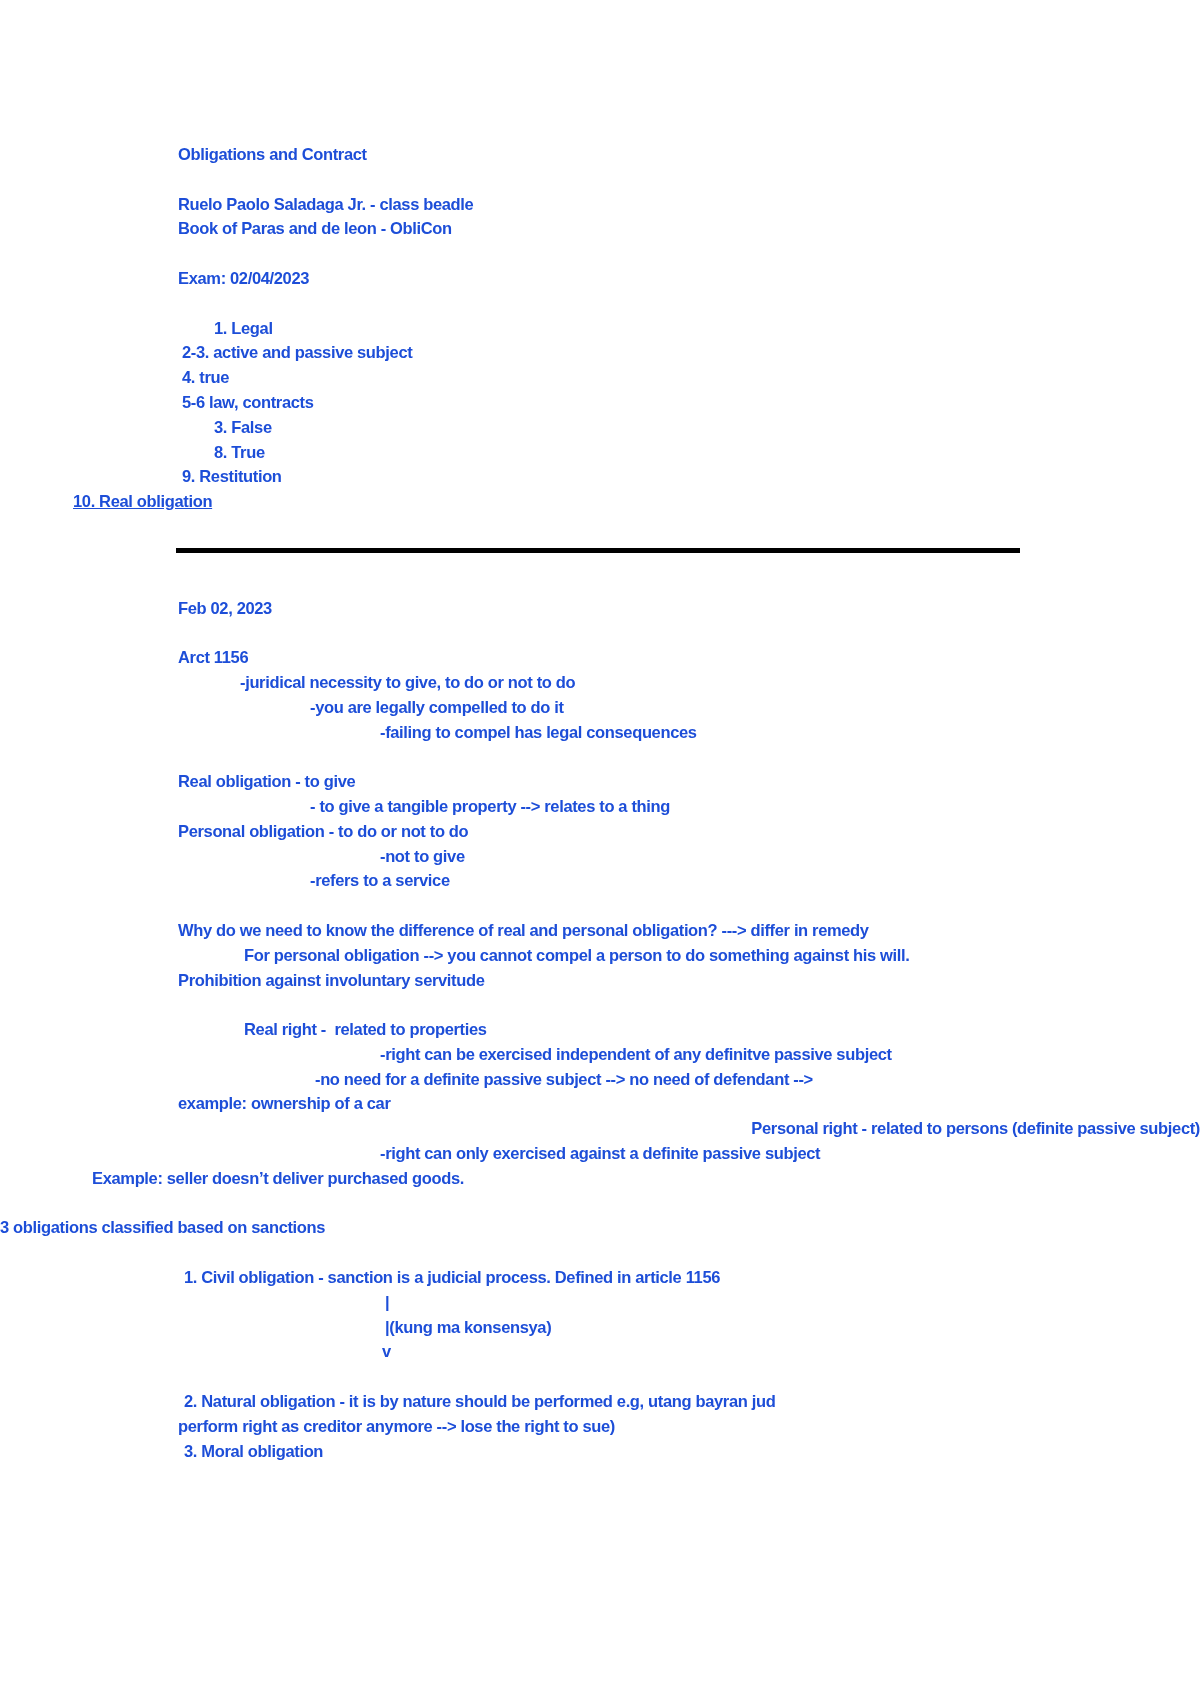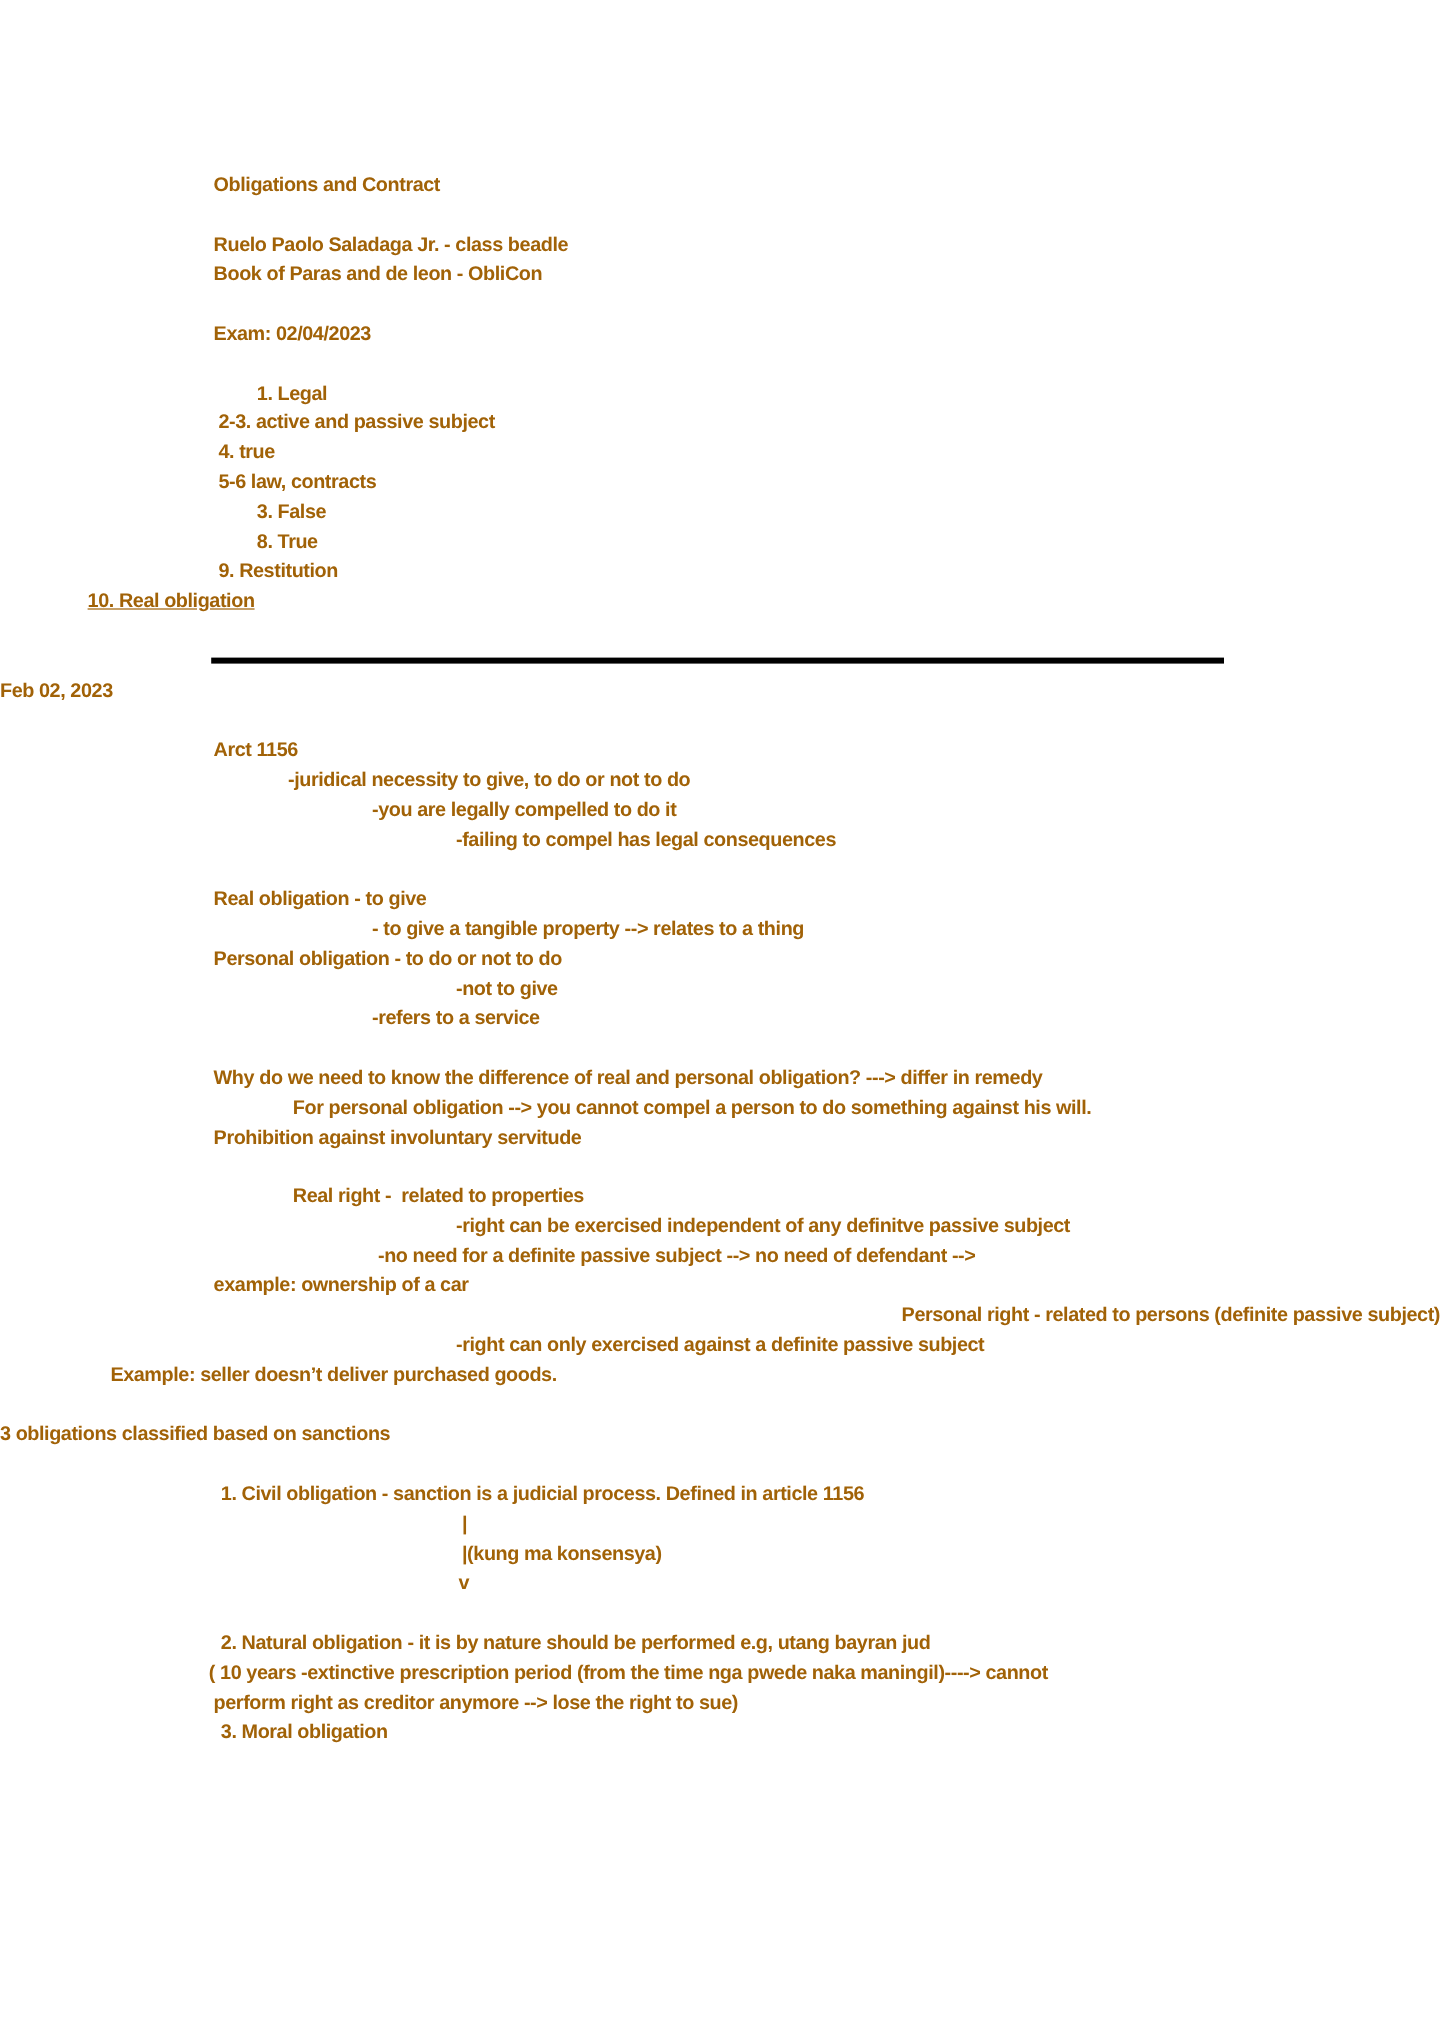--- a/index.html
+++ b/index.html
@@ -35,42 +35,42 @@
   .divider {
     position: absolute;
     top: 9px;
     height: 5px;
     background: #000000;
   }
 </style>
 </head>
 <body>
 
-<div class="page" style="background: rgb(255, 255, 255); color: #a16207;">
+<div class="page" style="background: rgb(255, 255, 255); color: #1d4ed8;">
   <div class="content">
       <div class="line" style="padding-left: 178px;">Obligations and Contract</div>
       <div class="line"> </div>
       <div class="line" style="padding-left: 178px;">Ruelo Paolo Saladaga Jr. - class beadle</div>
       <div class="line" style="padding-left: 178px;">Book of Paras and de leon - ObliCon</div>
       <div class="line"> </div>
       <div class="line" style="padding-left: 178px;">Exam: 02/04/2023</div>
       <div class="line"> </div>
       <div class="line" style="padding-left: 214px;">1. Legal</div>
       <div class="line" style="padding-left: 182px;">2-3. active and passive subject</div>
       <div class="line" style="padding-left: 182px;">4. true</div>
       <div class="line" style="padding-left: 182px;">5-6 law, contracts</div>
       <div class="line" style="padding-left: 214px;">3. False</div>
       <div class="line" style="padding-left: 214px;">8. True</div>
       <div class="line" style="padding-left: 182px;">9. Restitution</div>
       <div class="line" style="padding-left: 73px; text-decoration: underline;">10. Real obligation</div>
       <div class="line"> </div>
       <div class="divider-row">
         <div class="divider" style="left: 176px; width: 844px; height: 5px; background: rgb(0, 0, 0);"></div>
       </div>
-      <div class="line" style="">Feb 02, 2023</div>
+      <div class="line" style="padding-left: 178px; margin-top: 32px;">Feb 02, 2023</div>
       <div class="line"> </div>
       <div class="line" style="padding-left: 178px;">Arct 1156</div>
       <div class="line" style="padding-left: 240px;">-juridical necessity to give, to do or not to do</div>
       <div class="line" style="padding-left: 310px;">-you are legally compelled to do it</div>
       <div class="line" style="padding-left: 380px;">-failing to compel has legal consequences</div>
       <div class="line"> </div>
       <div class="line" style="padding-left: 178px;">Real obligation - to give</div>
       <div class="line" style="padding-left: 310px;">- to give a tangible property --&gt; relates to a thing</div>
       <div class="line" style="padding-left: 178px;">Personal obligation - to do or not to do</div>
       <div class="line" style="padding-left: 380px;">-not to give</div>
@@ -89,17 +89,16 @@
       <div class="line" style="padding-left: 92px;">Example: seller doesn’t deliver purchased goods.</div>
       <div class="line"> </div>
       <div class="line" style="">3 obligations classified based on sanctions</div>
       <div class="line"> </div>
       <div class="line" style="padding-left: 184px;">1. Civil obligation - sanction is a judicial process. Defined in article 1156</div>
       <div class="line" style="padding-left: 385px;">|</div>
       <div class="line" style="padding-left: 385px;">|(kung ma konsensya)</div>
       <div class="line" style="padding-left: 382px;">v</div>
       <div class="line"> </div>
       <div class="line" style="padding-left: 184px;">2. Natural obligation - it is by nature should be performed e.g, utang bayran jud</div>
-      <div class="line" style="padding-left: 174px;">( 10 years -extinctive prescription period (from the time nga pwede naka maningil)----&gt; cannot</div>
       <div class="line" style="padding-left: 178px;">perform right as creditor anymore --&gt; lose the right to sue)</div>
       <div class="line" style="padding-left: 184px;">3. Moral obligation</div>
     </div>
 </div>
 
 </body></html>

